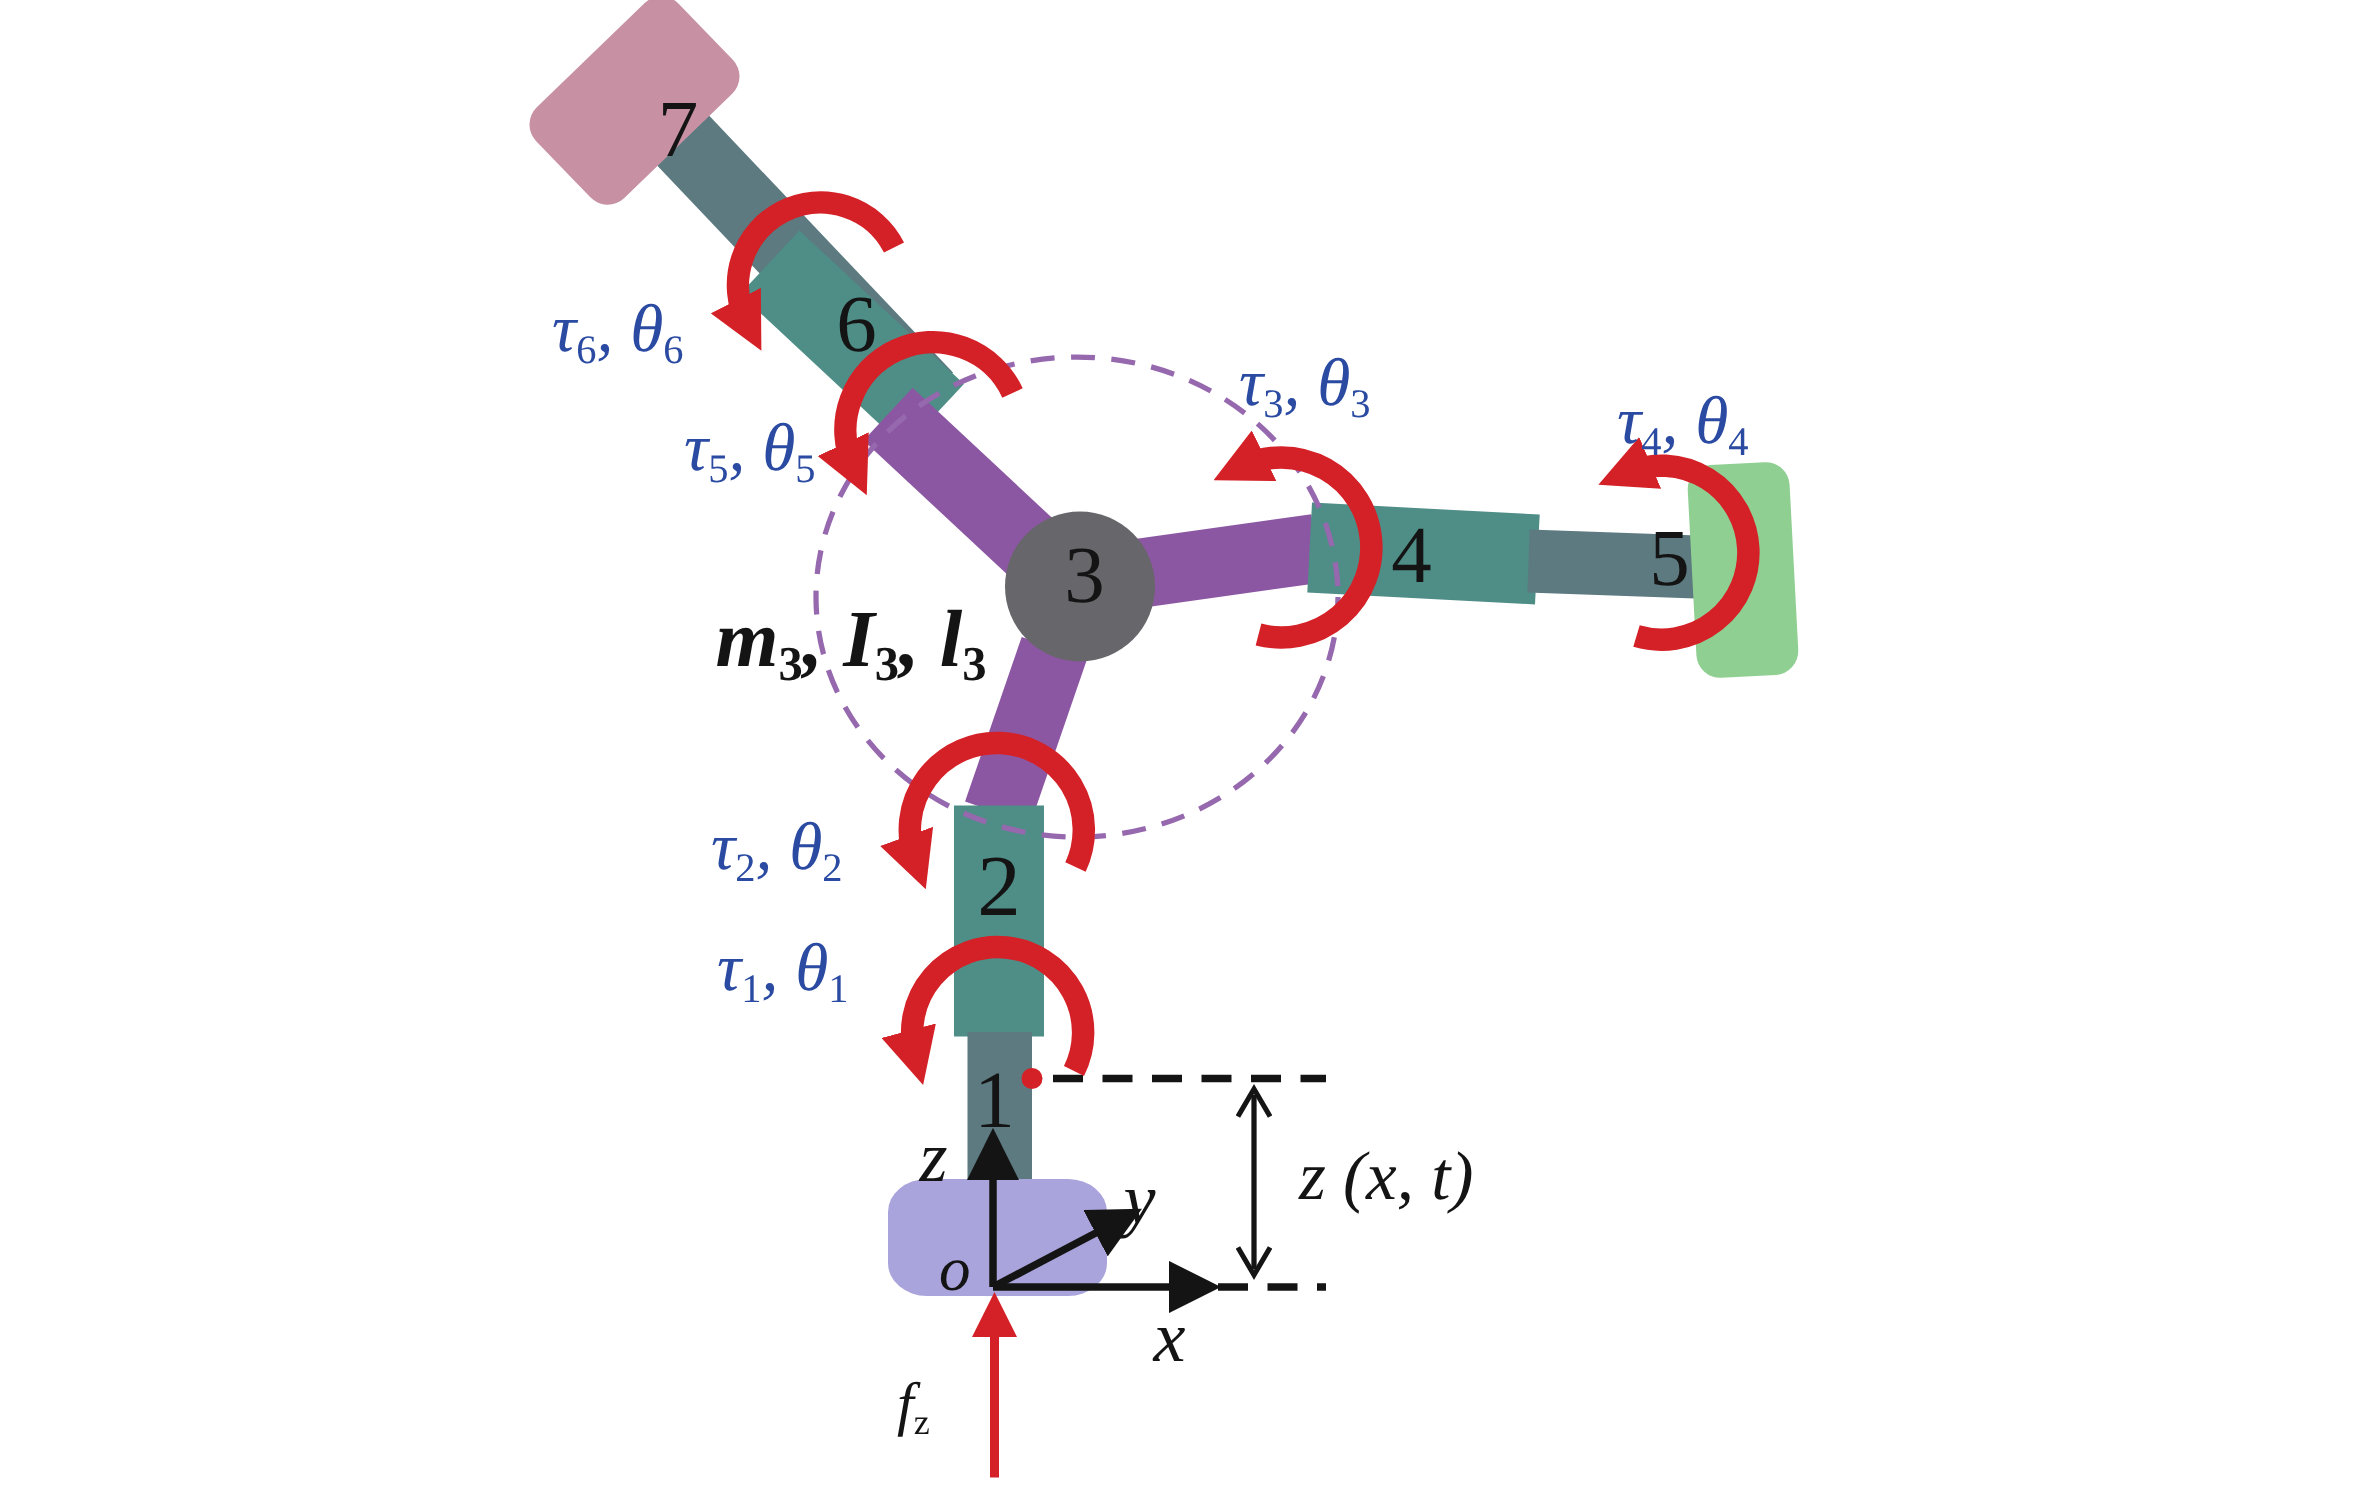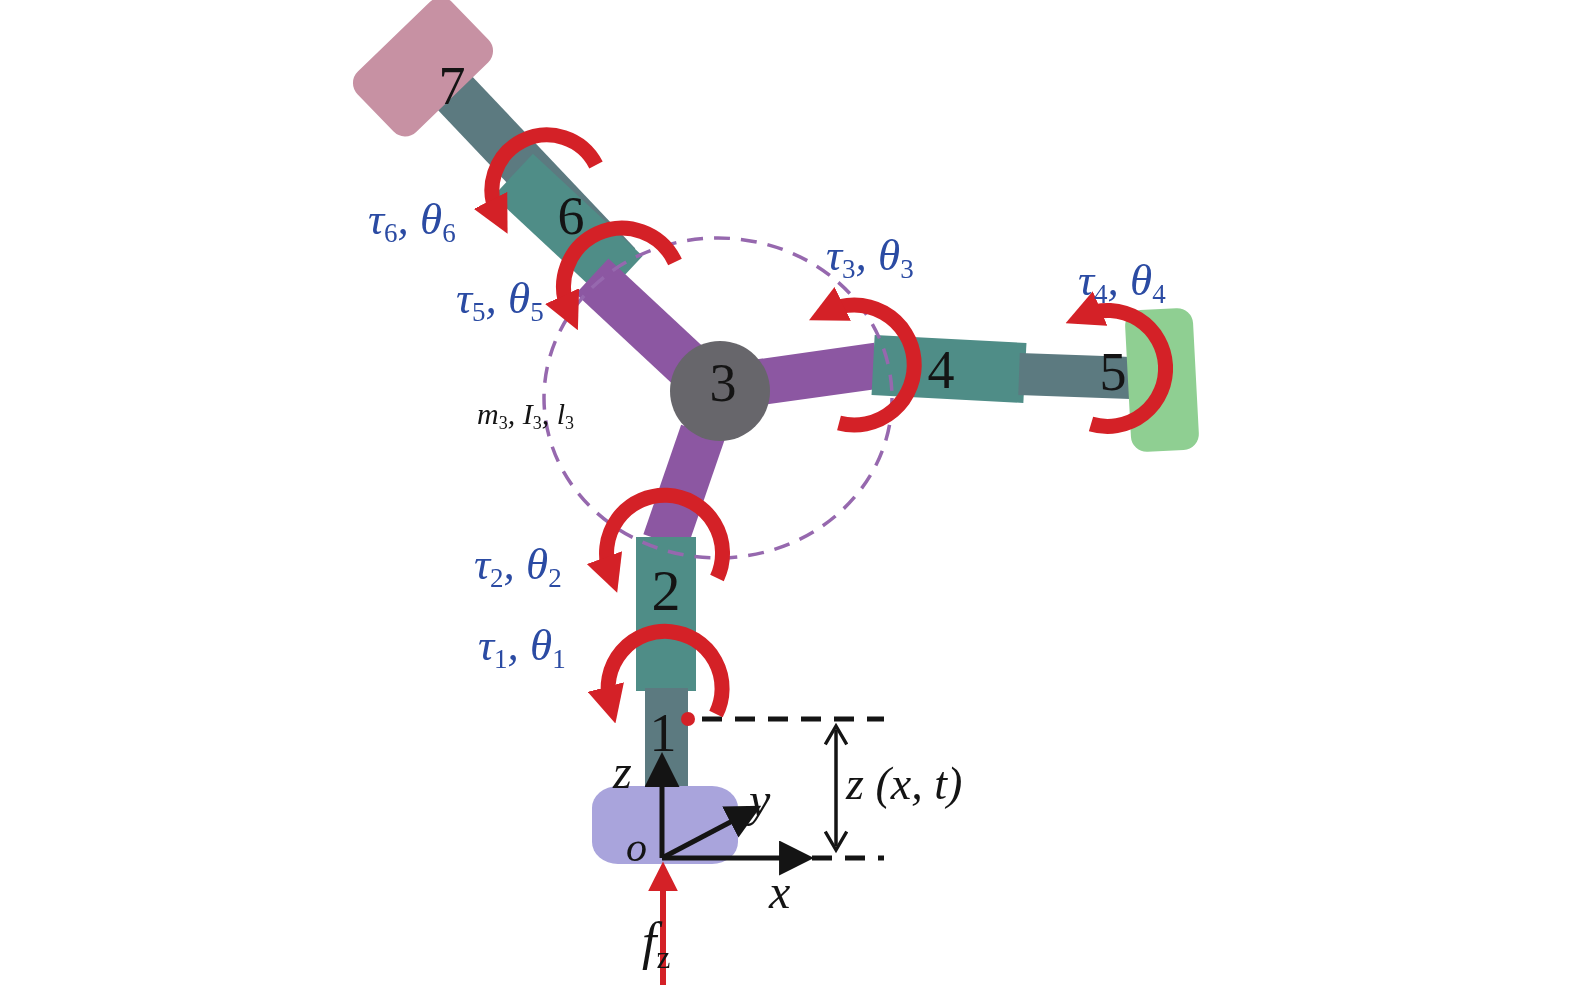--- a/index.html
+++ b/index.html
@@ -3,25 +3,25 @@
 <meta charset="utf-8">
 <style>
   html,body{margin:0;padding:0;background:#fff;}
   .stage{
     position:relative;width:1575px;height:1005px;background:#fff;
     font-family:"Liberation Serif","DejaVu Serif",serif;overflow:hidden;
   }
   .stage svg{position:absolute;left:0;top:0;}
   .lbl{position:absolute;line-height:1;white-space:nowrap;color:var(--black_text,#141414);}
   .jl{font-style:italic;font-size:45px;color:var(--blue_text,#2B4BA3);}
-  .ml{font-style:italic;font-size:30px;}
+  .ml{font-style:italic;font-size:54px;font-weight:bold;}
   .al{font-style:italic;font-size:48px;}
   .ol{font-style:italic;font-size:42px;}
-  .dl{font-style:italic;font-size:46px;}
-  .fl{font-style:italic;font-size:52px;margin-left:44px;}
+  .dl{font-style:italic;font-size:46px;margin-left:20px;}
+  .fl{font-style:italic;font-size:40px;}
   .num{font-size:54px;transform:translate(-50%,-50%);font-style:normal;}
   .num.big{font-size:58px;}
   .lbl sub{font-style:normal;font-size:0.6em;line-height:0;vertical-align:baseline;position:relative;top:0.28em;}
 </style>
 </head>
 <body>
 
 <div class="stage">
 
   <svg width="1575" height="1005" viewBox="0 0 1575 1005">

